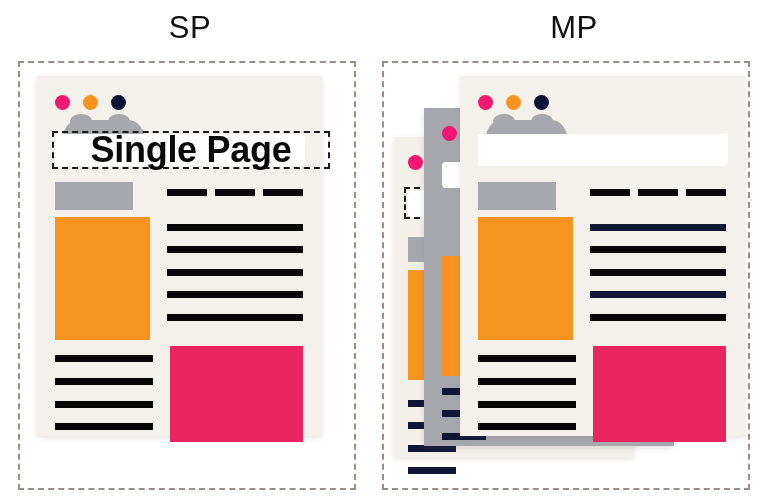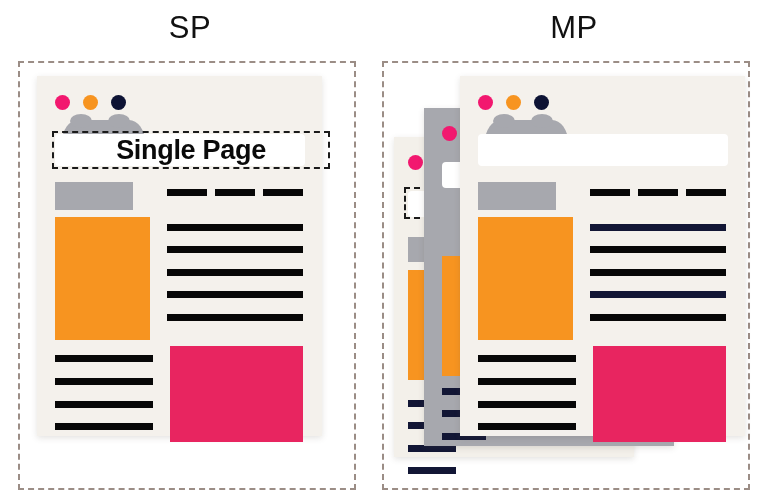--- a/index.html
+++ b/index.html
@@ -105,21 +105,21 @@
   
   .callout {
     position: absolute;
     border: 2px dashed #1a1a1a;
     display: flex;
     align-items: center;
     justify-content: center;
     background: transparent;
   }
   .callout-text {
-    font-size: 27px;
+    font-size: 36px;
     font-weight: 700;
     color: #0a0a0a;
     letter-spacing: -0.3px;
     white-space: nowrap;
   }
 
   
   .back-card-white { background: #f3f0ea; }
   .back-card-gray  { background: #a7a8ae; }
 </style>

